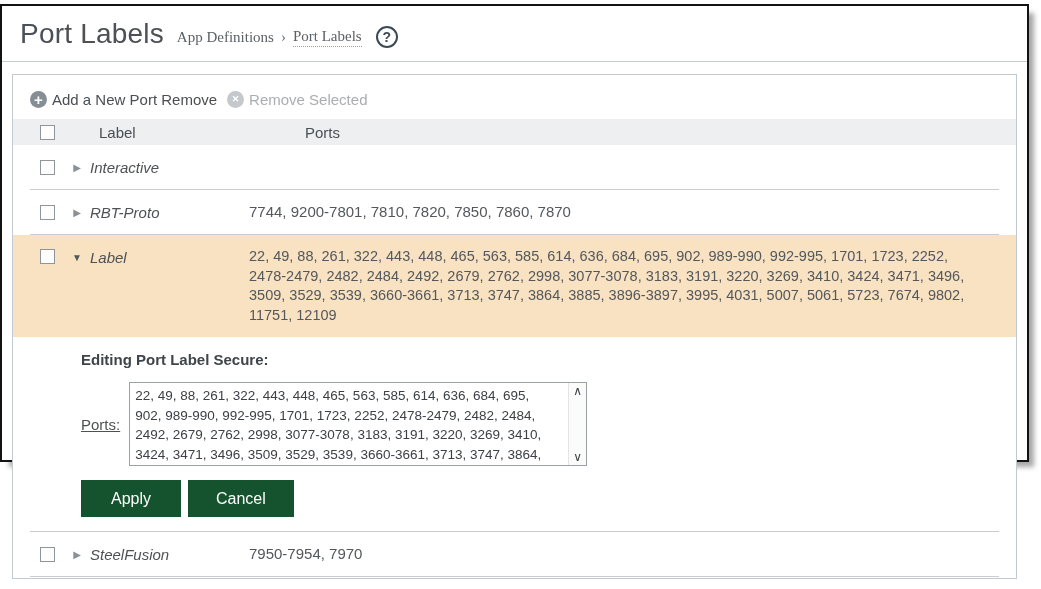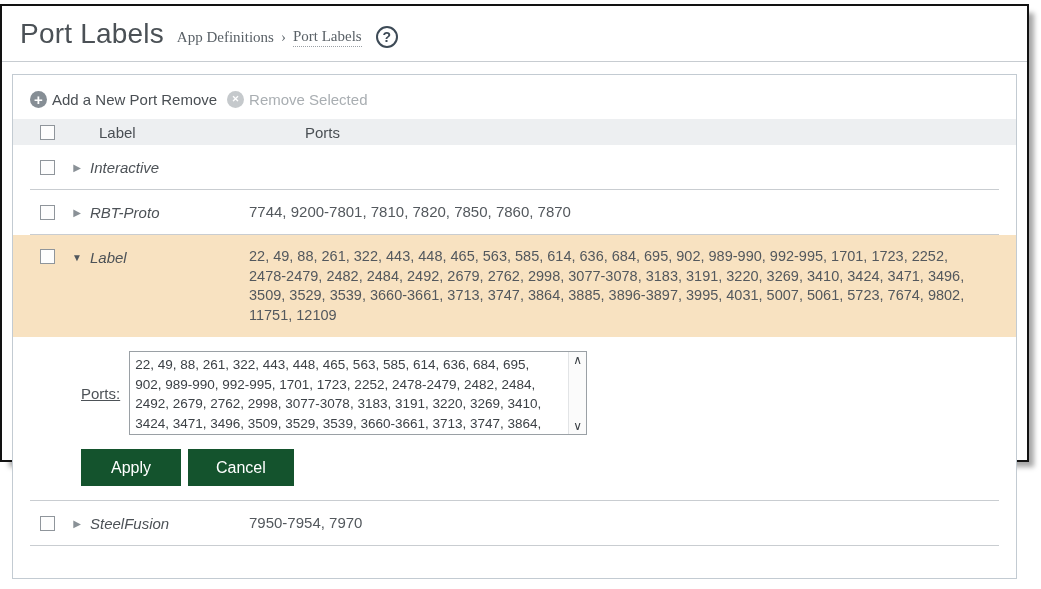--- a/index.html
+++ b/index.html
@@ -120,20 +120,21 @@
     <div class="grid-row row secure-row">
       <span class="cb" style="margin-top:6px;"></span>
       <div class="lab-cell">
         <span class="tri open">▼</span>
         <span class="label">Label</span>
       </div>
       <div class="ports-text">22, 49, 88, 261, 322, 443, 448, 465, 563, 585, 614, 636, 684, 695, 902, 989-990, 992-995, 1701, 1723, 2252, 2478-2479, 2482, 2484, 2492, 2679, 2762, 2998, 3077-3078, 3183, 3191, 3220, 3269, 3410, 3424, 3471, 3496, 3509, 3529, 3539, 3660-3661, 3713, 3747, 3864, 3885, 3896-3897, 3995, 4031, 5007, 5061, 5723, 7674, 9802, 11751, 12109</div>
     </div>
 
     <div class="editor">
+      <div class="editor-heading">Editing Port Label Secure:</div>
       <div class="editor-form">
         <span class="ports-label">Ports:</span>
         <div class="ta-wrap">
           <textarea spellcheck="false" style="">22, 49, 88, 261, 322, 443, 448, 465, 563, 585, 614, 636, 684, 695,
 902, 989-990, 992-995, 1701, 1723, 2252, 2478-2479, 2482, 2484,
 2492, 2679, 2762, 2998, 3077-3078, 3183, 3191, 3220, 3269, 3410,
 3424, 3471, 3496, 3509, 3529, 3539, 3660-3661, 3713, 3747, 3864,</textarea>
           <div class="ta-scroll">
             <span>∧</span>
             <span>∨</span>

